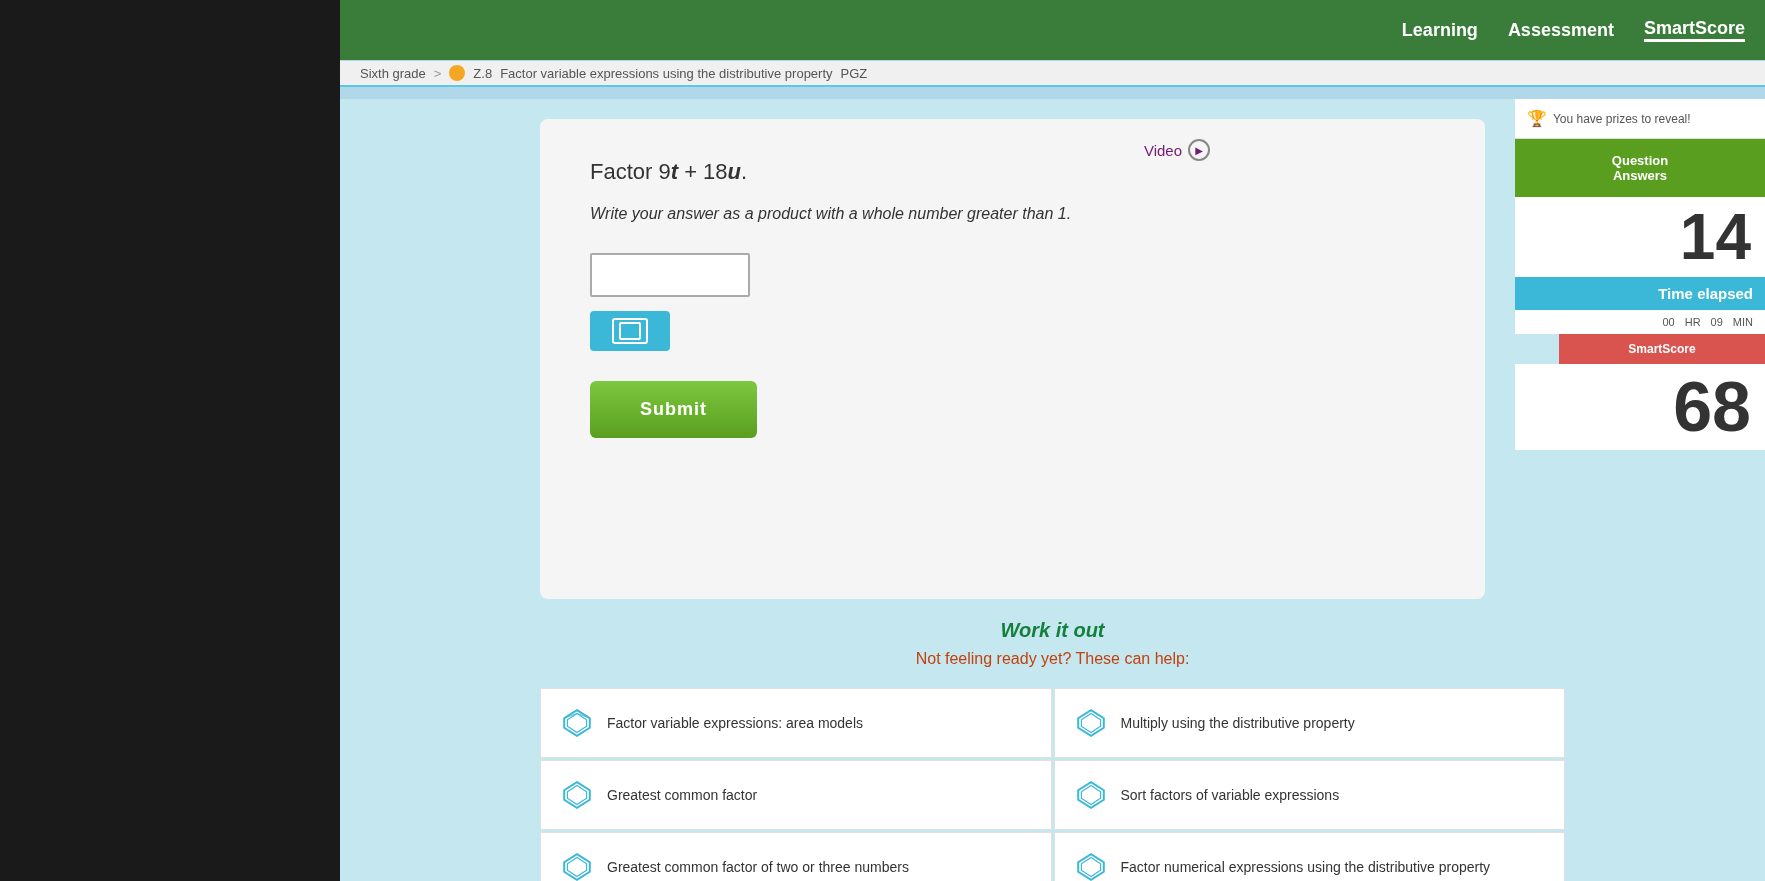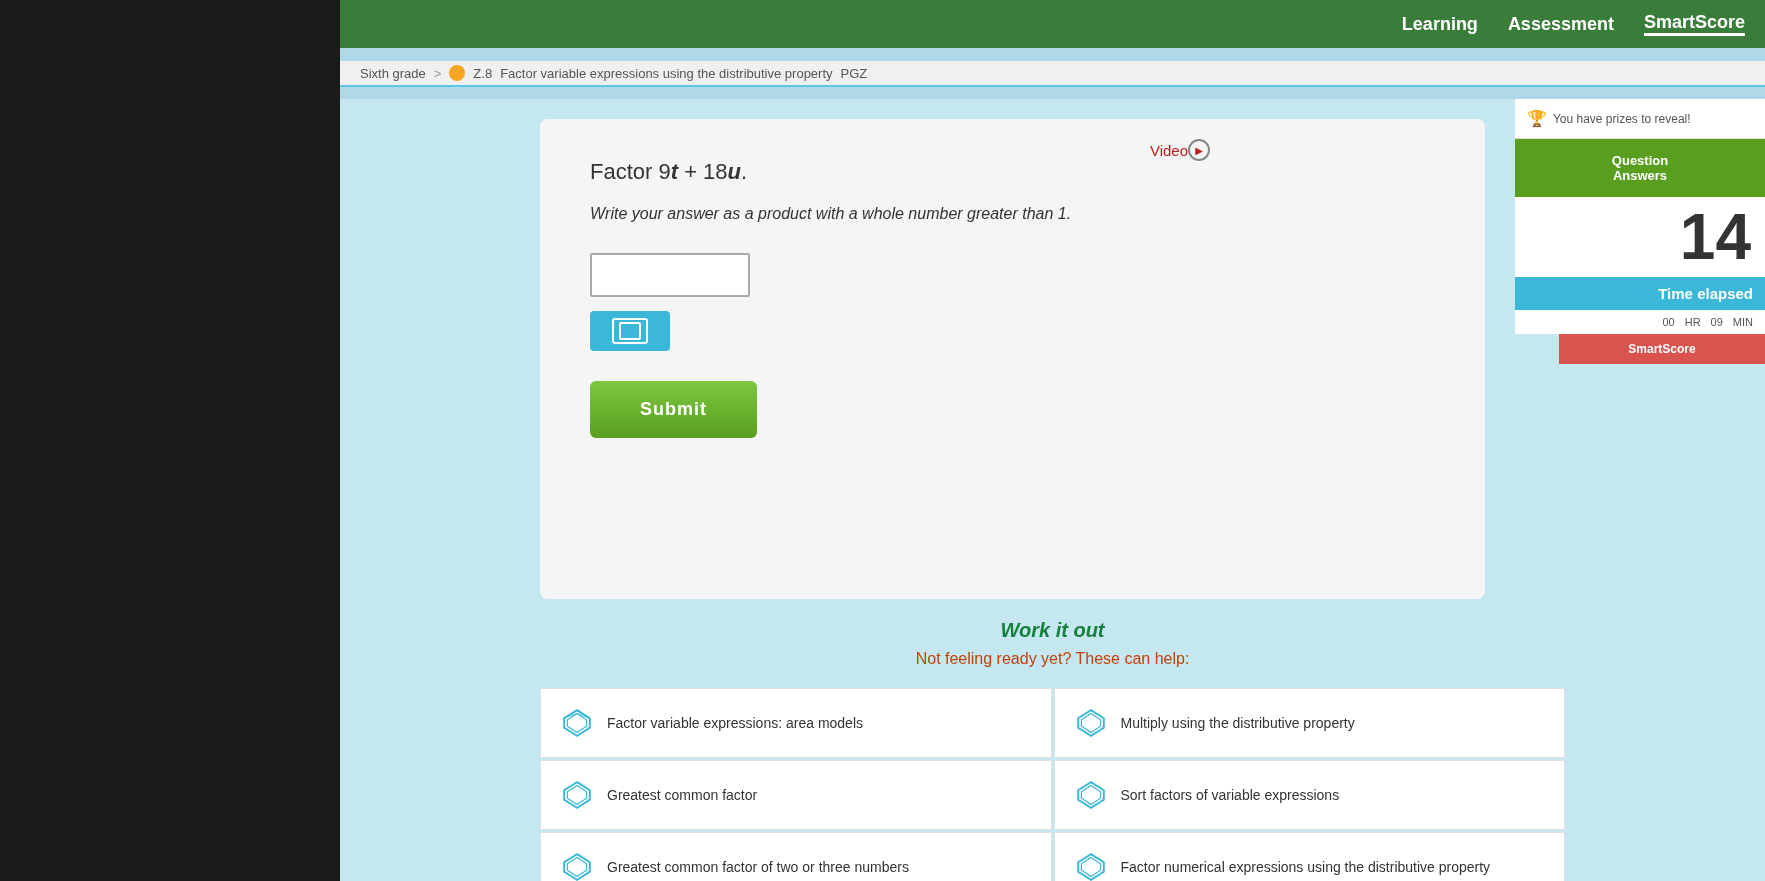--- a/index.html
+++ b/index.html
@@ -21,21 +21,21 @@
       height: 881px;
       background: #1a1a1a;
     }
 
     
     .top-nav {
       position: absolute;
       top: 0;
       left: 340px;
       right: 0;
-      height: 48px;
+      height: 60px;
       background: #3a7d3a;
       display: flex;
       align-items: center;
       justify-content: flex-end;
       padding-right: 20px;
       gap: 30px;
     }
 
     .nav-item {
       color: white;
@@ -224,23 +224,24 @@
       height: 32px;
       flex-shrink: 0;
     }
 
     
     .video-link {
       position: absolute;
       top: 20px;
       right: 275px;
       font-size: 15px;
-      color: #b91c1c;
-      display: flex;
-      align-items: center;
+      color: #701a75;
+      display: flex;
+      align-items: center;
+      gap: 6px;
       cursor: pointer;
     }
 
     .video-circle {
       width: 22px;
       height: 22px;
       border-radius: 50%;
       border: 2px solid #888;
       display: flex;
       align-items: center;
@@ -371,14 +372,17 @@
     <span>00</span>
     <span>HR</span>
     <span>09</span>
     <span>MIN</span>
   </div>
 
   <div style="background:#d9534f; color:white; font-size:12px; font-weight:bold; padding:8px 12px; text-align:center;margin-left:44px;">
     <span>SmartScore</span>
   </div>
 
+  <div style="background:white; font-size:70px; font-weight:bold; color:#333; text-align:right; padding:8px 14px; line-height:1;">
+    <span>68</span>
+  </div>
 
 </div>
 
 </body></html>

